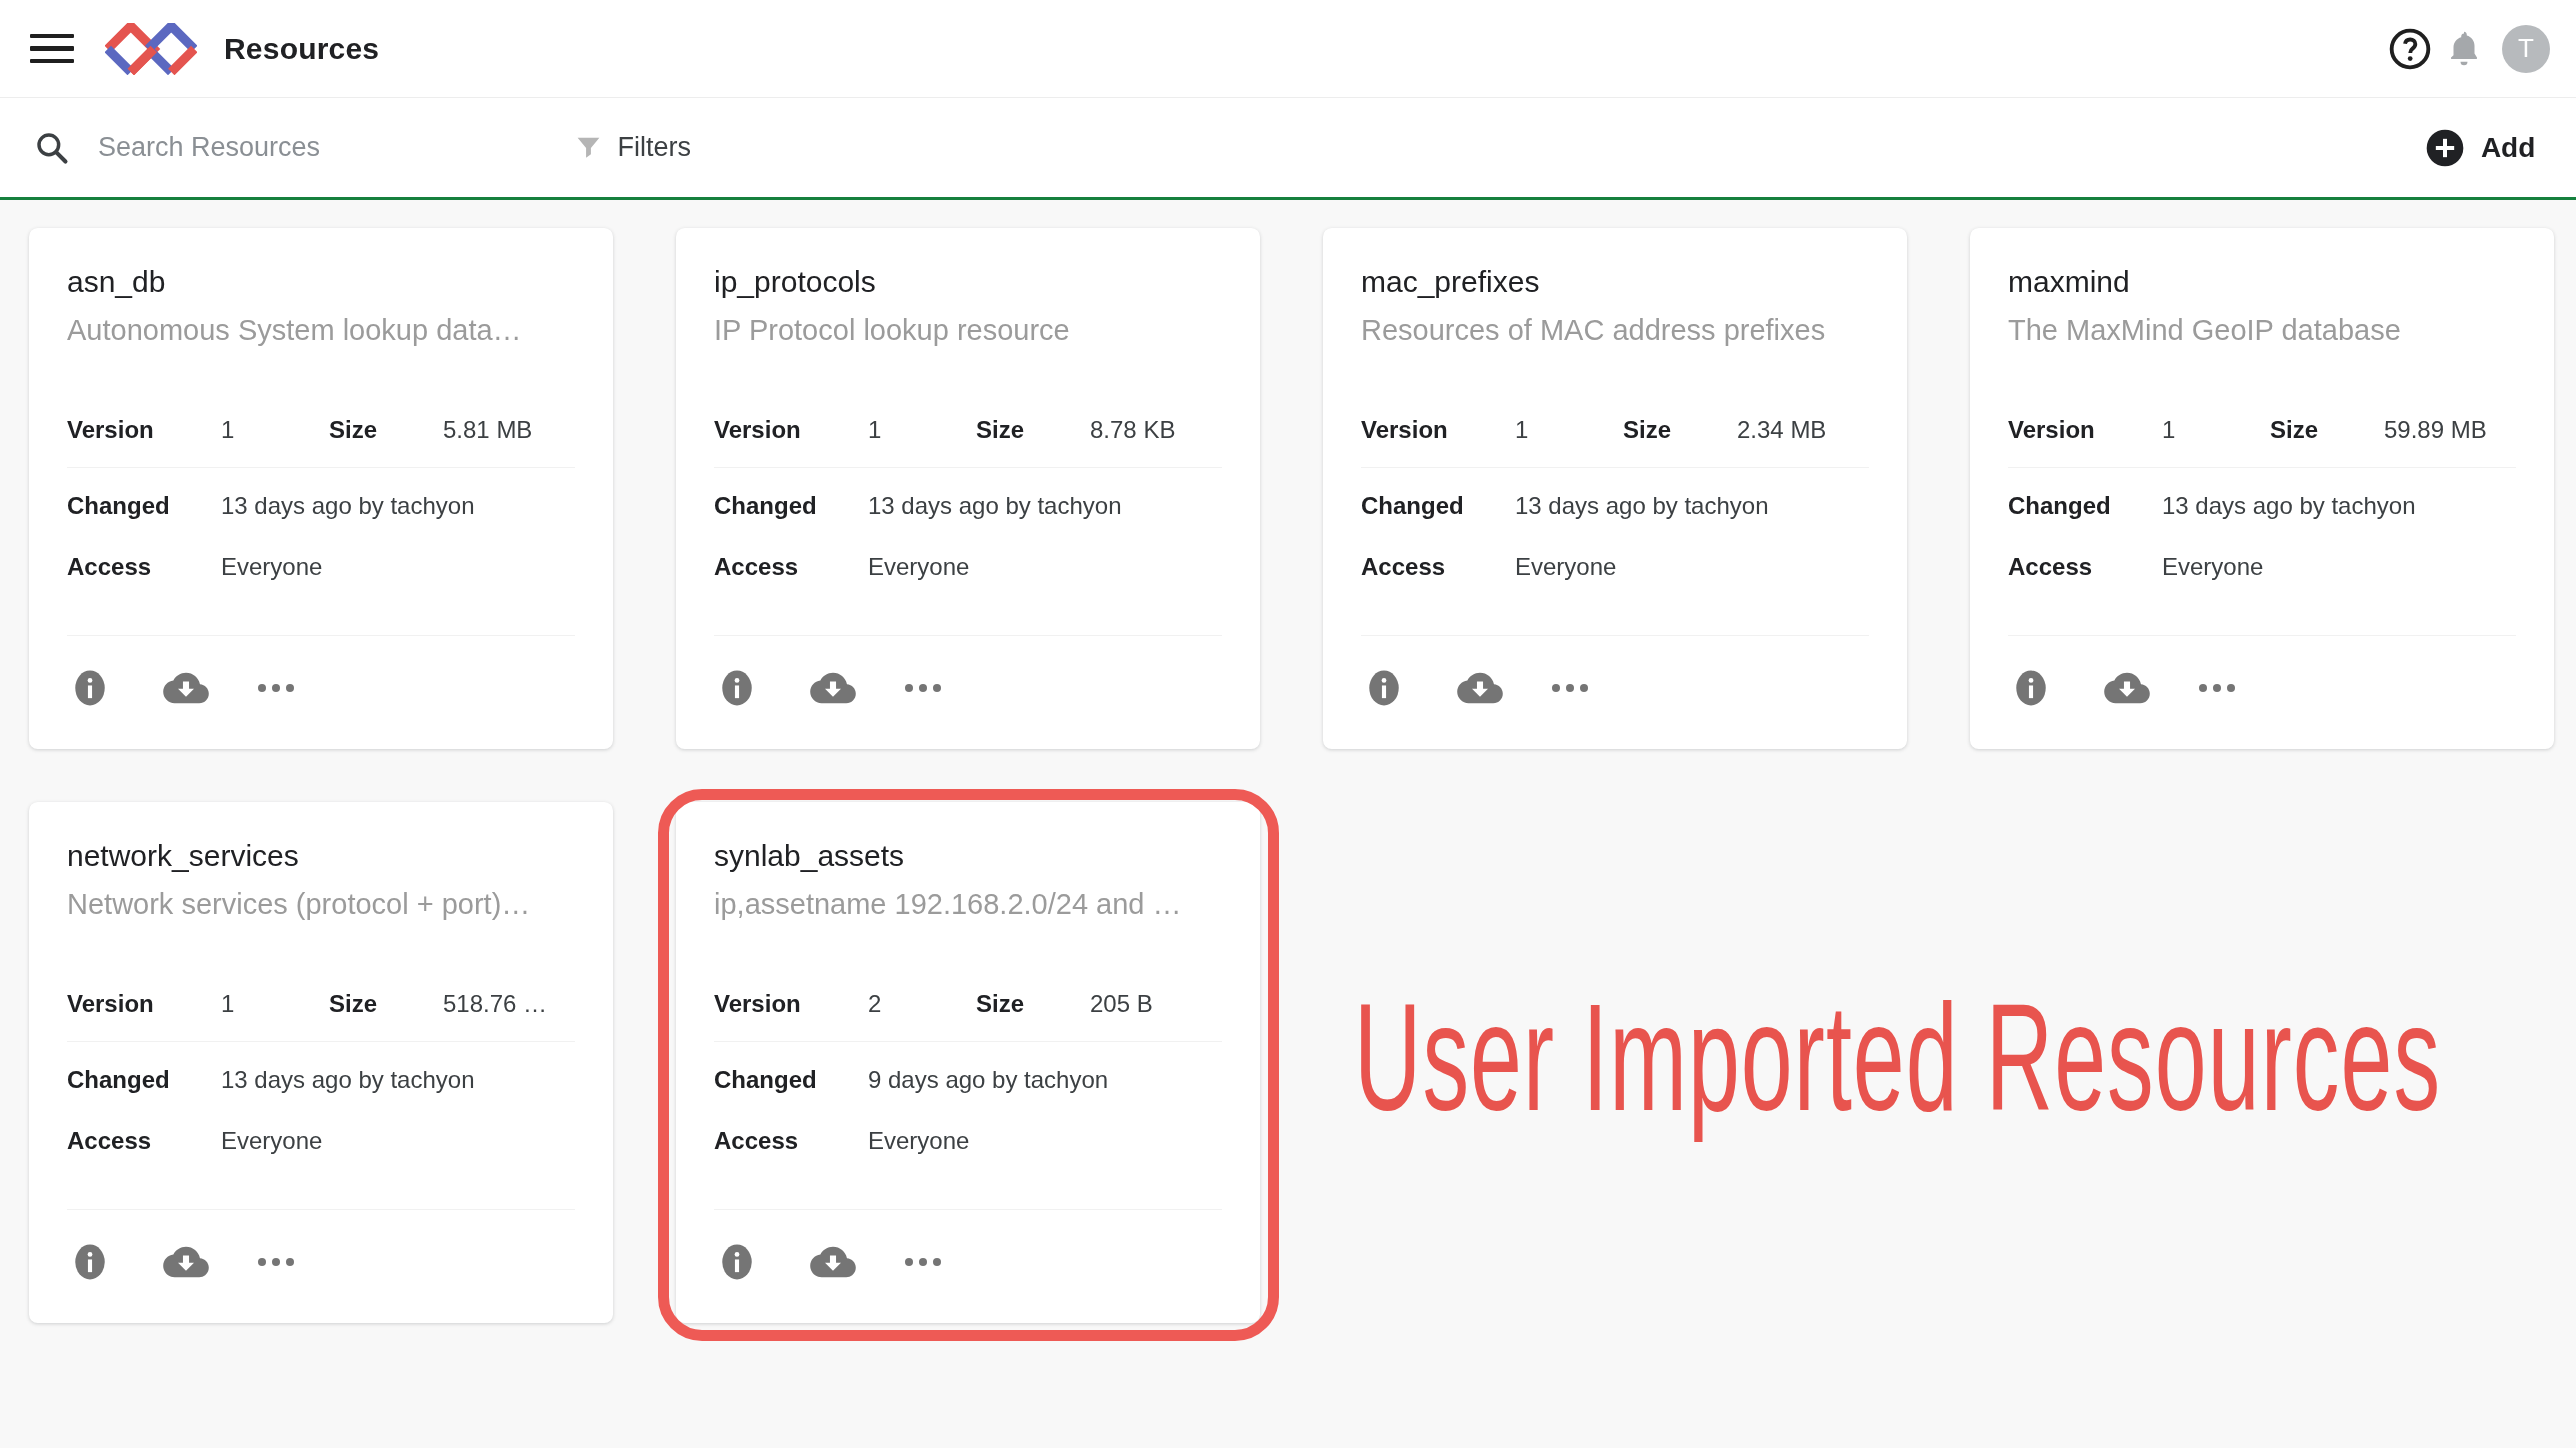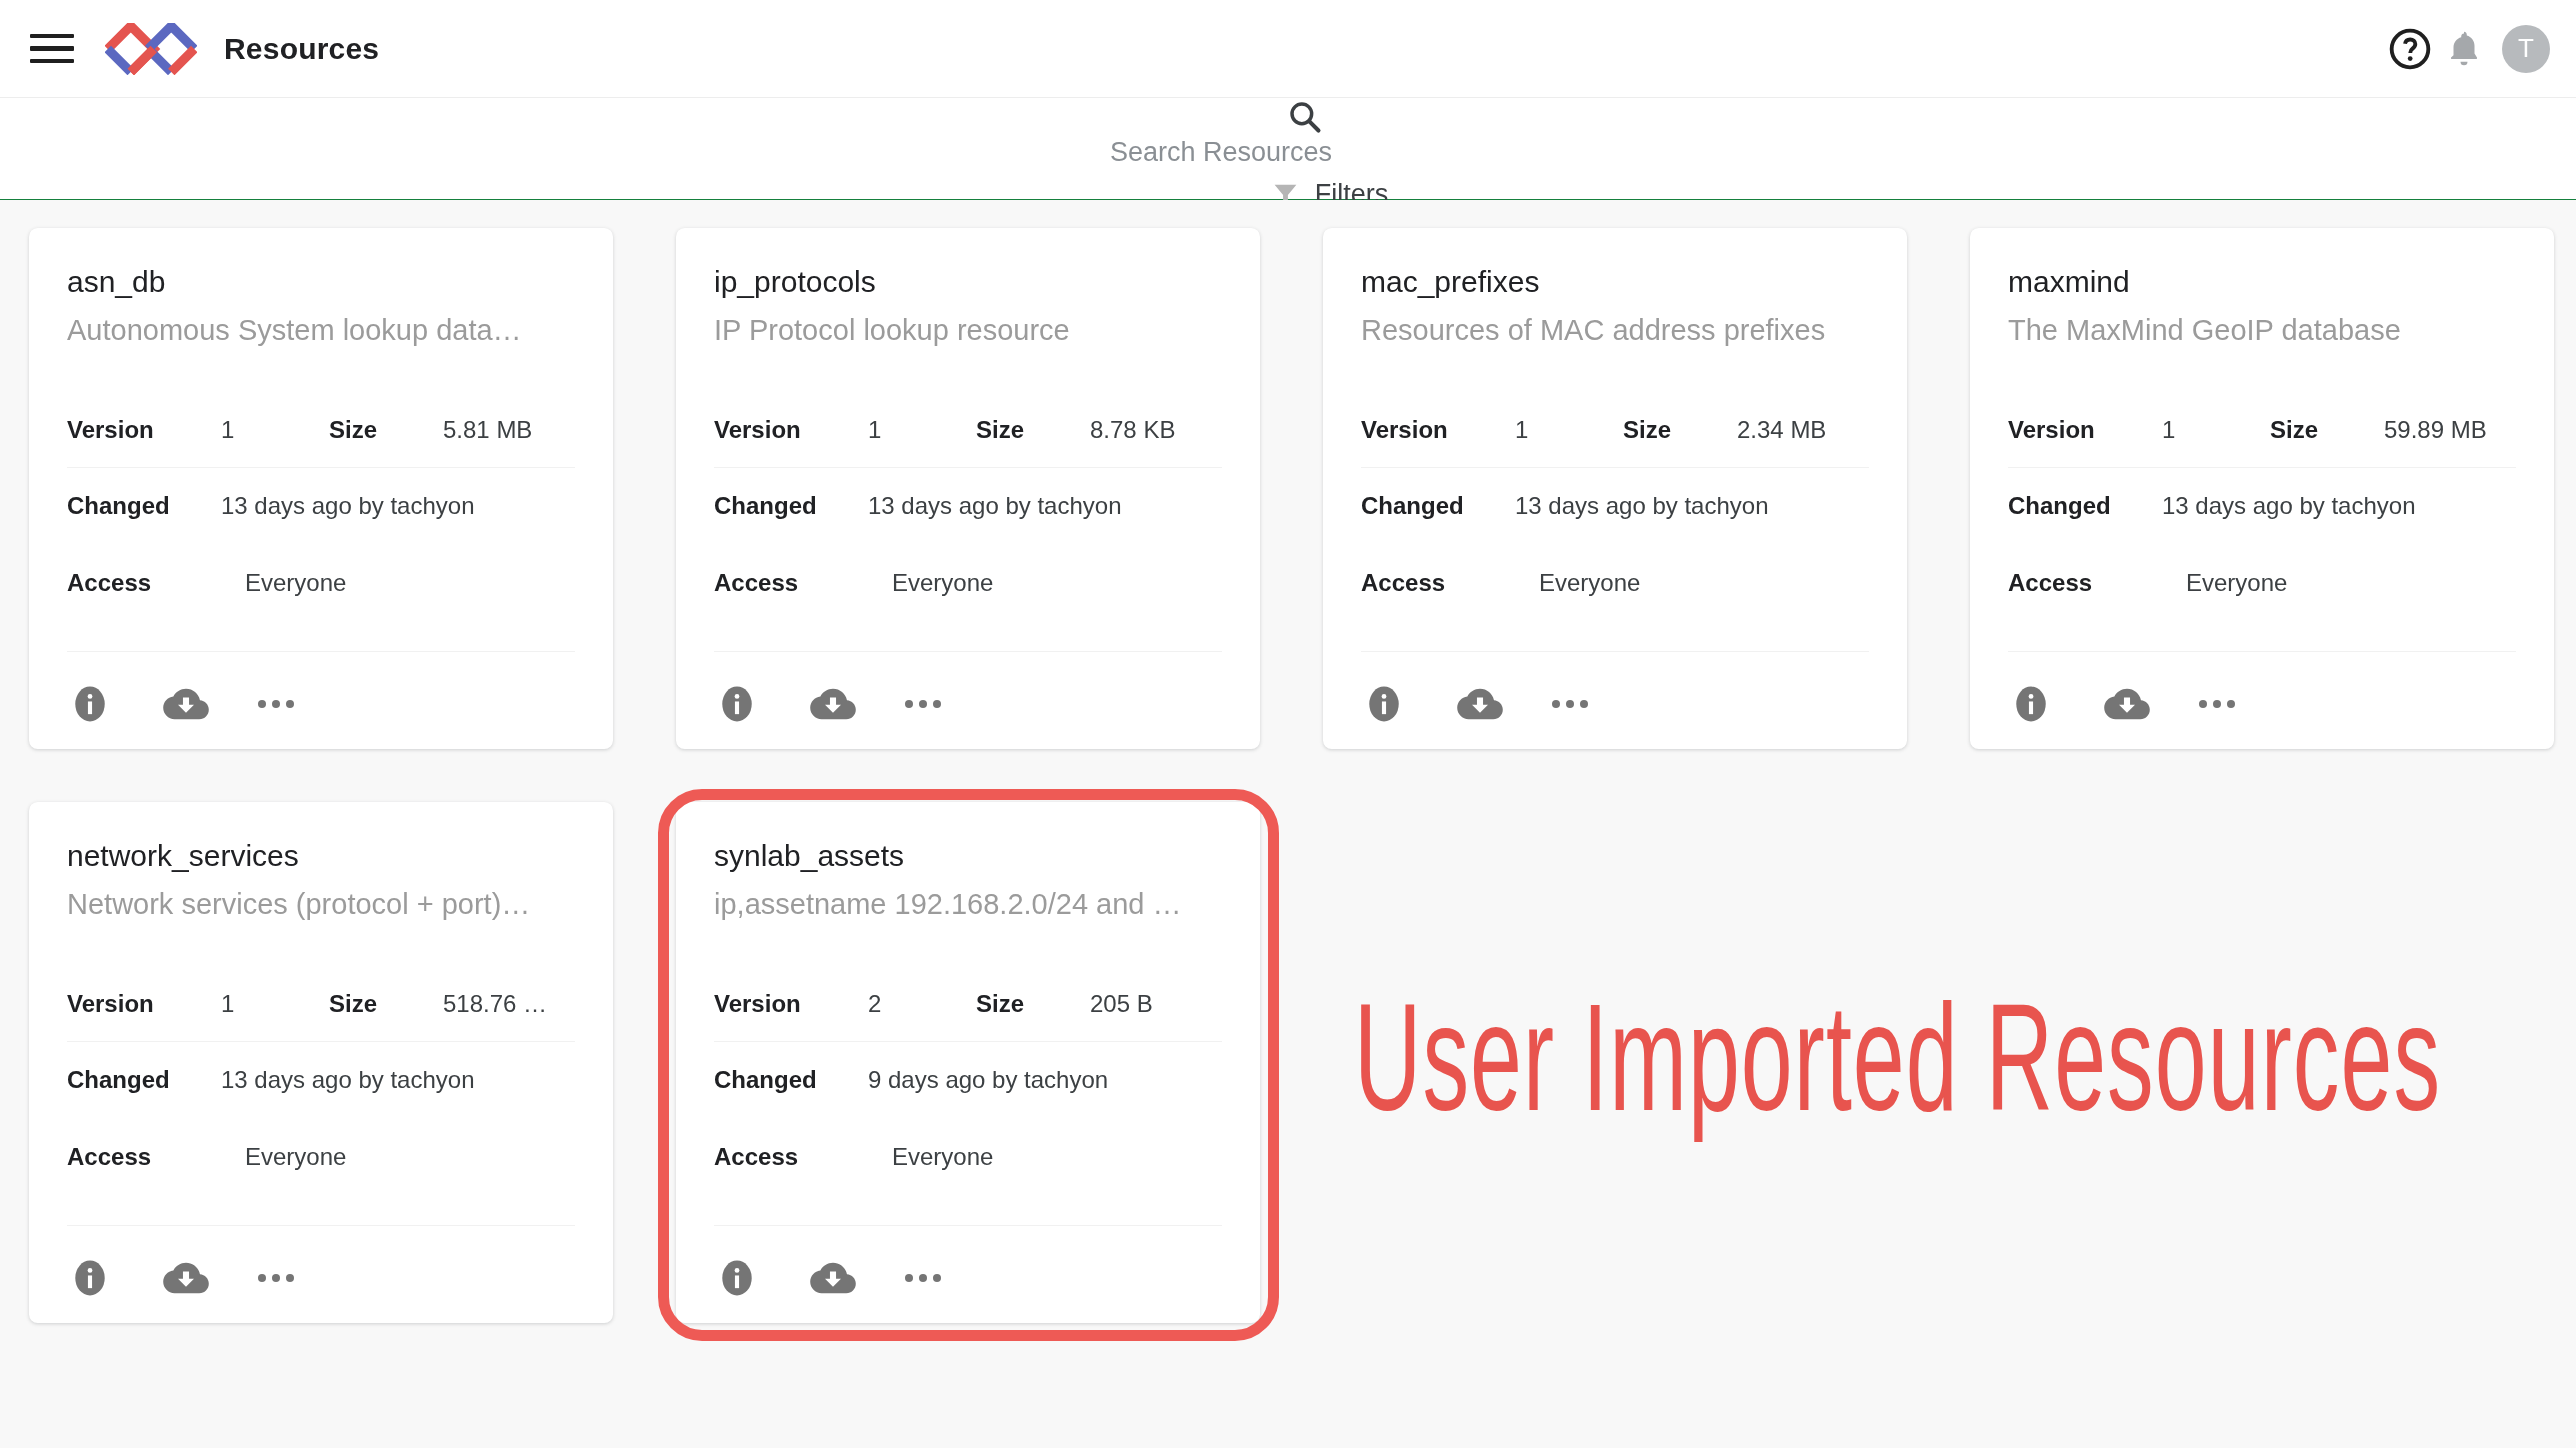--- a/index.html
+++ b/index.html
@@ -16,22 +16,22 @@
   .app-title{margin-left:27px;font-size:30px;font-weight:700;color:#202124;letter-spacing:0.2px;}
   .topbar-spacer{flex:1;}
   .iconbtn{border:none;background:transparent;cursor:pointer;display:flex;
            align-items:center;justify-content:center;width:54px;height:54px;padding:0;}
   .avatar{width:48px;height:48px;border-radius:50%;background:#b7babd;color:#fff;
           font-size:26px;display:flex;align-items:center;justify-content:center;
           border:none;cursor:pointer;margin-left:11.5px;}
 
   
   .searchbar{height:102px;display:flex;align-items:center;background:#fff;
-             padding-left:33px;border-bottom:1px solid #15803d;
-             box-shadow:0 1.9px 2.9px rgba(0,0,0,.05);box-sizing:border-box;position:relative;flex-direction:column;}
+             padding-left:33px;border-bottom:3px solid #15803d;
+             box-shadow:0 1.9px 2.9px rgba(0,0,0,.05);box-sizing:border-box;position:relative;}
   .search-input{border:none;outline:none;font-size:27px;color:#3c4043;margin-left:25px;
                 width:414px;font-family:"Liberation Sans",sans-serif;background:transparent;}
   .search-input::placeholder{color:#8a8f94;}
   .filters{display:flex;align-items:center;gap:15px;margin-left:50px;
            background:transparent;border:none;cursor:pointer;padding:9.6px;}
   .filters-label{font-size:27px;color:#3c4043;}
   .sb-spacer{flex:1;}
   .add-btn{display:flex;align-items:center;gap:15.4px;background:transparent;border:none;
            cursor:pointer;margin-right:33px;padding:7.7px;}
   .add-label{font-size:28px;font-weight:700;color:#202124;}
@@ -40,21 +40,21 @@
   .content{position:relative;height:1249px;background:#f8f8f8;box-sizing:border-box;}
   .grid{display:grid;grid-template-columns:repeat(4,584px);grid-auto-rows:521px;
         column-gap:63px;row-gap:53px;padding:28px 24px 0 29px;}
   .card{background:#fff;border-radius:8.7px;box-shadow:0 1px 3.8px rgba(60,64,67,.22);
         padding:35px 38px 0 38px;box-sizing:border-box;}
   .card-title{font-size:30px;font-weight:400;color:#202124;line-height:38px;
               white-space:nowrap;overflow:hidden;}
   .card-desc{font-size:29px;color:#9b9b9b;line-height:38px;margin-top:9.6px;
              white-space:nowrap;overflow:hidden;}
   .meta-row{display:flex;font-size:24px;line-height:29px;align-items:baseline;}
-  .row1{margin-top:66px;} .row2{margin-top:23px;} .row3{margin-top:48px;gap:24px;}
+  .row1{margin-top:66px;} .row2{margin-top:23px;} .row3{margin-top:32px;}
   .m-label{width:154px;font-weight:700;color:#202124;flex:none;}
   .m-val{color:#3c4043;}
   .m-val.ver{width:108px;flex:none;}
   .m-label.size{width:114px;}
   .divider{height:1px;background:#f1f1f1;margin-top:23px;}
   .divider.d2{margin-top:54px;}
   .card-icons{display:flex;align-items:center;margin-top:33px;padding-left:3.8px;}
   .cicon{border:none;background:transparent;cursor:pointer;padding:0;display:flex;align-items:center;}
   .cicon.cloud{margin-left:54px;} .cicon.more{margin-left:46px;}
 

